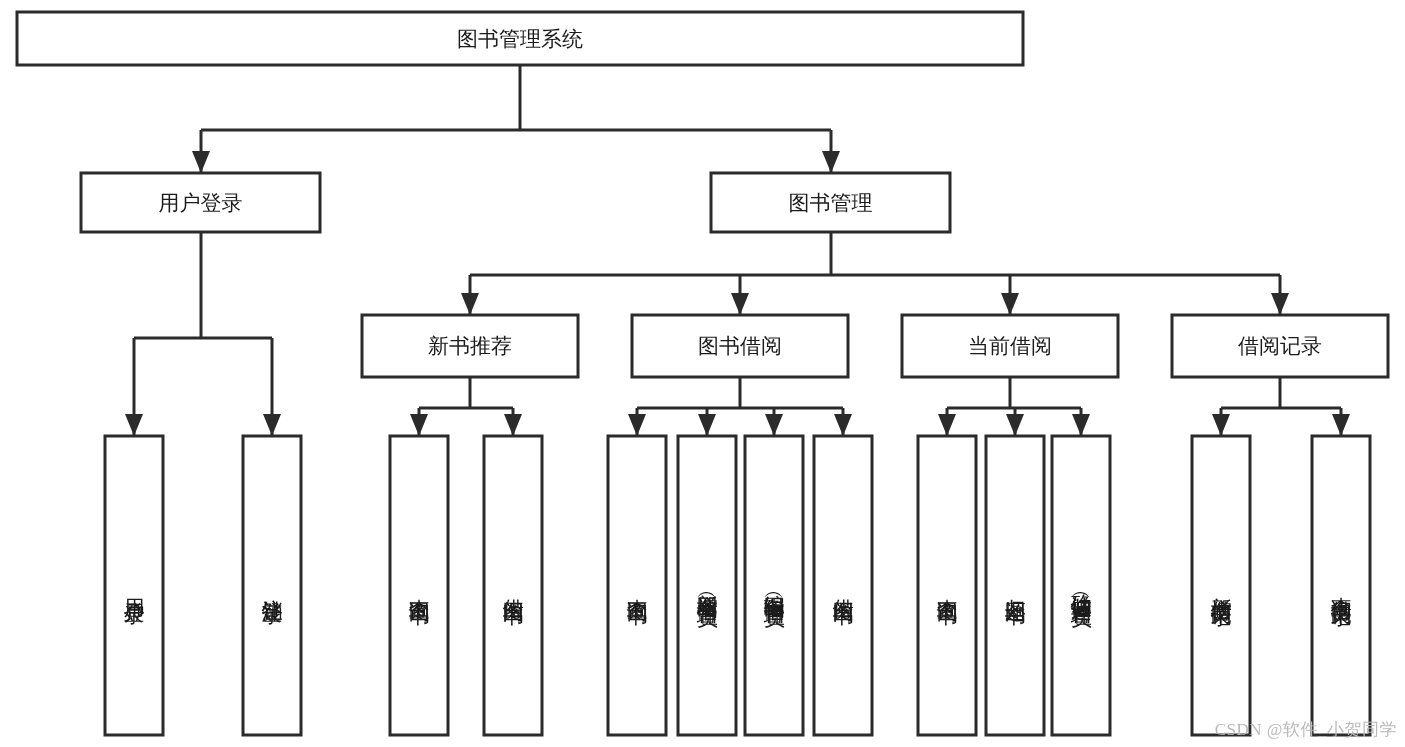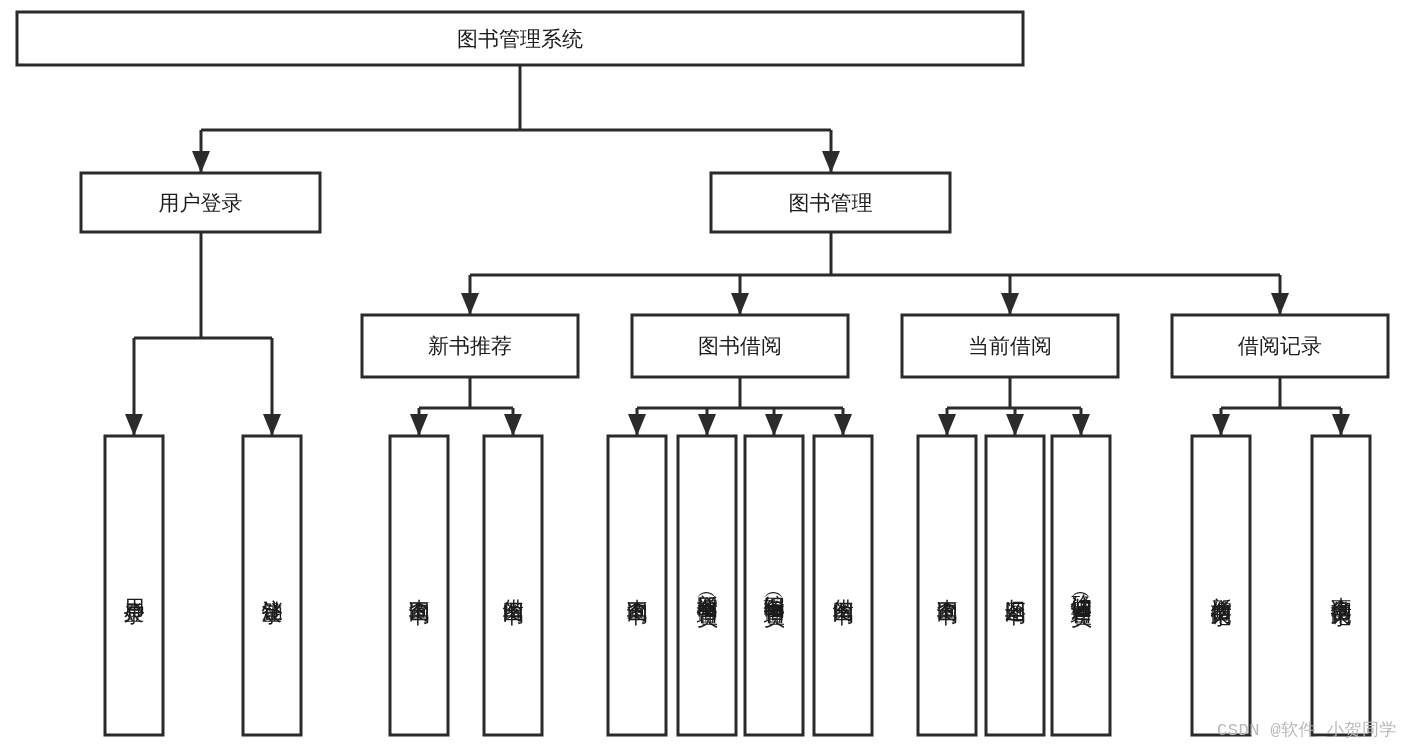--- a/index.html
+++ b/index.html
@@ -59,21 +59,21 @@
     color: #1b1b1b;
     letter-spacing: 2px;
     white-space: nowrap;
     text-align: center;
     pointer-events: none;
   }
   .watermark {
     position: absolute;
     right: 8px;
     bottom: 6px;
-    font-family: Liberation Mono, monospace;
+    font-family: Liberation Serif, serif;
     font-size: 17px;
     color: #b9b9b9;
     letter-spacing: 0.5px;
     white-space: nowrap;
     margin-left: 28px;
   }
 </style>
 </head>
 <body>
 

